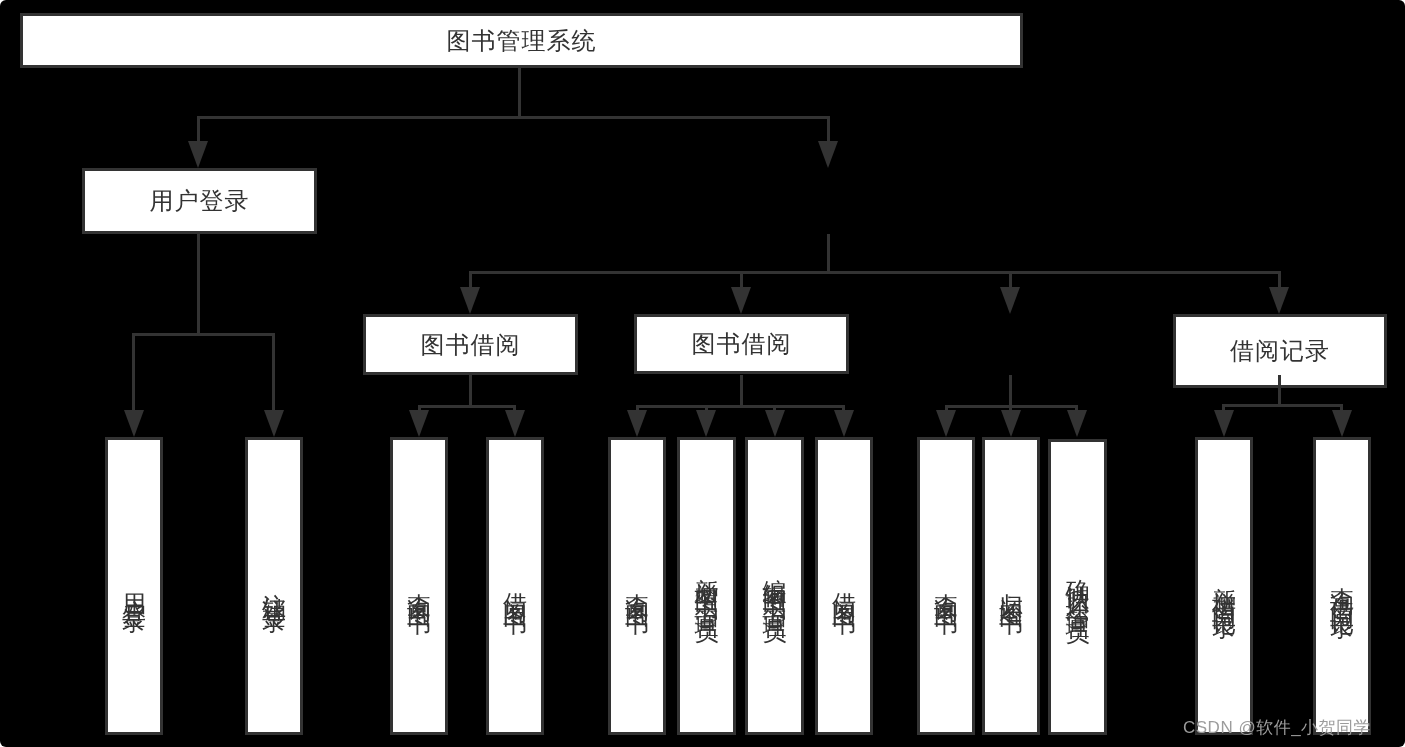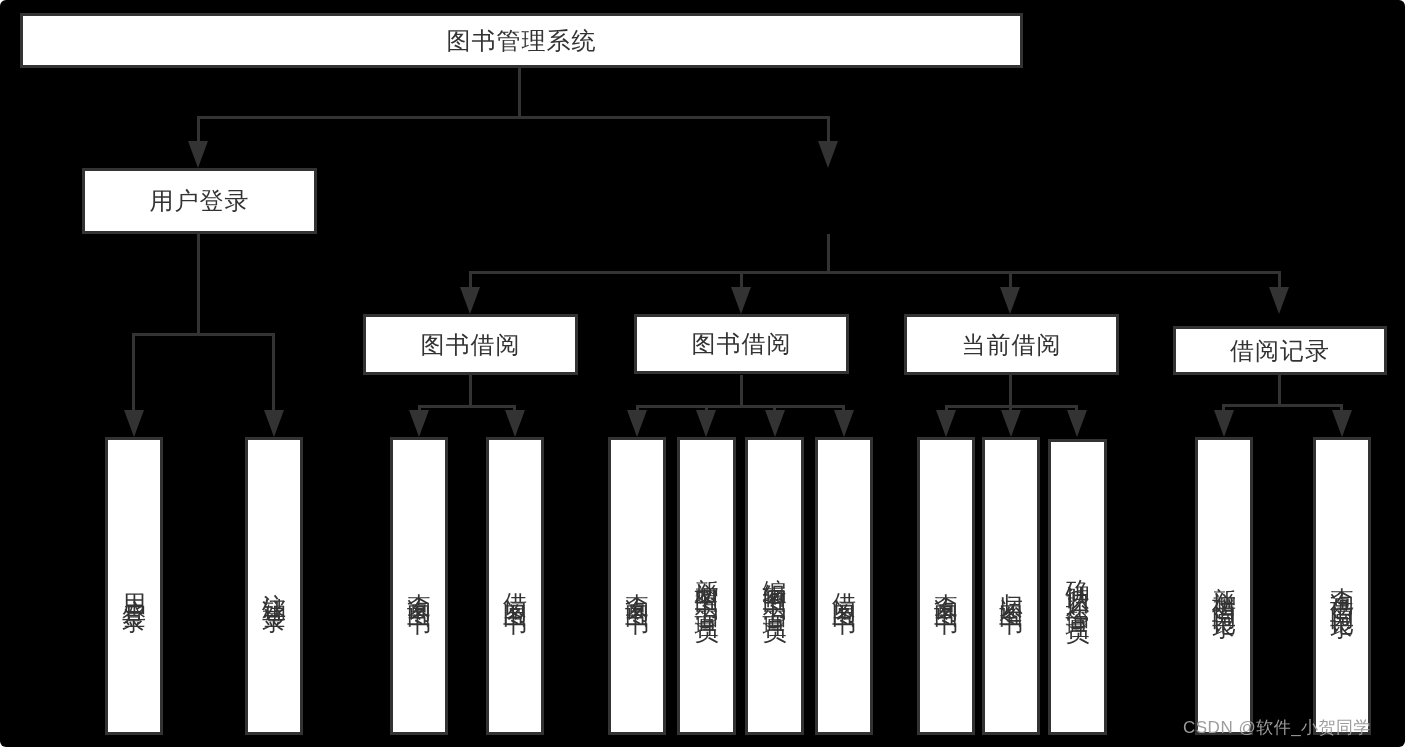--- a/index.html
+++ b/index.html
@@ -78,24 +78,21 @@
   <div class="arrow" style="left:1000px;top:287px;"></div>
   <div class="vline" style="left:1278px;top:271px;height:19px;"></div>
   <div class="arrow" style="left:1269px;top:287px;"></div>
 
   <div class="box" style="left:363px;top:314px;width:215px;height:61px;">
     <span>图书借阅</span>
   </div>
   <div class="box" style="left:634px;top:314px;width:215px;height:60px;">
     <span>图书借阅</span>
   </div>
-  <div class="box" style="left:904px;top:314px;width:215px;height:61px;">
-    <span>当前借阅</span>
-  </div>
-  <div class="box" style="left:1173px;top:326px;width:214px;height:49px;">
+  <div class="box" style="left:1173px;top:314px;width:214px;height:74px;">
     <span>借阅记录</span>
   </div>
 
   <div class="vline" style="left:197px;top:234px;height:102px;"></div>
   <div class="hline" style="left:132px;top:333px;width:143px;"></div>
   <div class="vline" style="left:132px;top:333px;height:79px;"></div>
   <div class="arrow" style="left:124px;top:410px;"></div>
   <div class="vline" style="left:272px;top:333px;height:79px;"></div>
   <div class="arrow" style="left:264px;top:410px;"></div>
 

